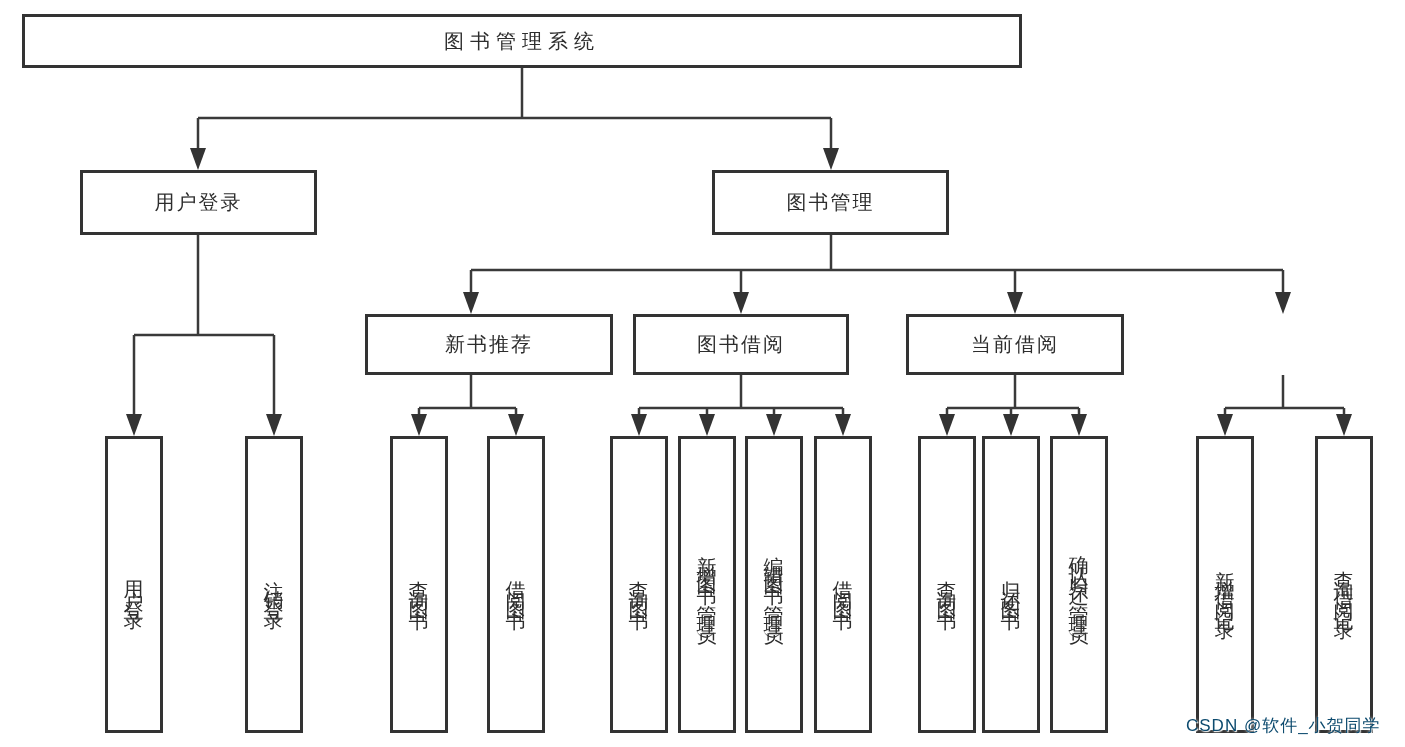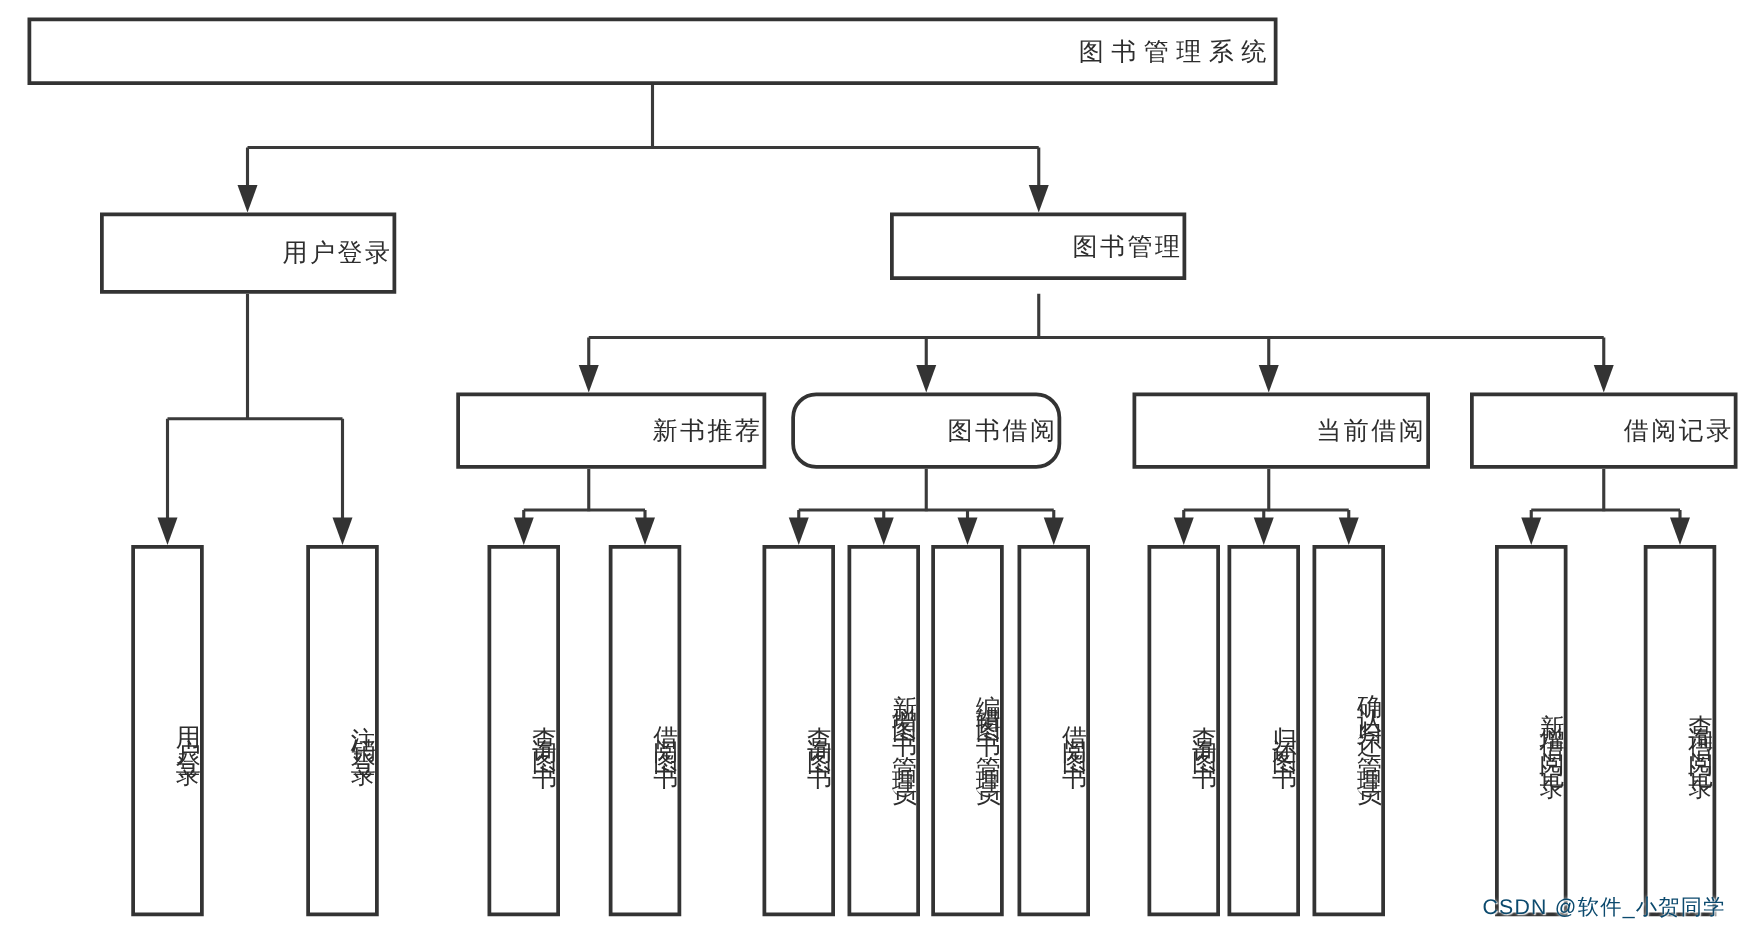--- a/index.html
+++ b/index.html
@@ -16,21 +16,21 @@
     left: 0; top: 0;
     width: 1405px; height: 747px;
   }
   .box {
     position: absolute;
     box-sizing: border-box;
     background: #ffffff;
     border: 3px solid #333333;
     display: flex;
     align-items: center;
-    justify-content: flex-end;
+    justify-content: center;
     color: #2d2d2d;
     font-size: 20px;
   }
   .box.root  { letter-spacing: 6px; }
   .box.hbox  { letter-spacing: 2px; }
   .box.leaf  { width: 58px; height: 297px; top: 436px; }
   .leaf .vtext {
     writing-mode: vertical-rl;
     text-orientation: upright;
     letter-spacing: 10px;
@@ -134,35 +134,32 @@
     </g>
   </svg>
 
   <div class="box root" style="left:22px; top:14px; width:1000px; height:54px;">
     <span>图书管理系统</span>
   </div>
 
   <div class="box hbox" style="left:80px; top:170px; width:237px; height:65px;">
     <span>用户登录</span>
   </div>
-  <div class="box hbox" style="left:712px; top:170px; width:237px; height:54px;">
+  <div class="box hbox" style="left:712px; top:170px; width:237px; height:65px;">
     <span>图书管理</span>
   </div>
 
   <div class="box hbox" style="left:365px; top:314px; width:248px; height:61px;">
     <span>新书推荐</span>
   </div>
-  <div class="box hbox" style="left:633px; top:314px; width:216px; height:61px;border-radius:20px;">
+  <div class="box hbox" style="left:633px; top:314px; width:216px; height:61px;">
     <span>图书借阅</span>
   </div>
-  <div class="box hbox" style="left:906px; top:314px; width:238px; height:61px;">
+  <div class="box hbox" style="left:906px; top:314px; width:218px; height:61px;">
     <span>当前借阅</span>
-  </div>
-  <div class="box hbox" style="left:1176px; top:314px; width:214px; height:61px;">
-    <span>借阅记录</span>
   </div>
 
   <div class="box leaf" style="left:105px;">
     <span class="vtext">用户登录</span>
   </div>
   <div class="box leaf" style="left:245px;">
     <span class="vtext">注销登录</span>
   </div>
 
   <div class="box leaf" style="left:390px;">

